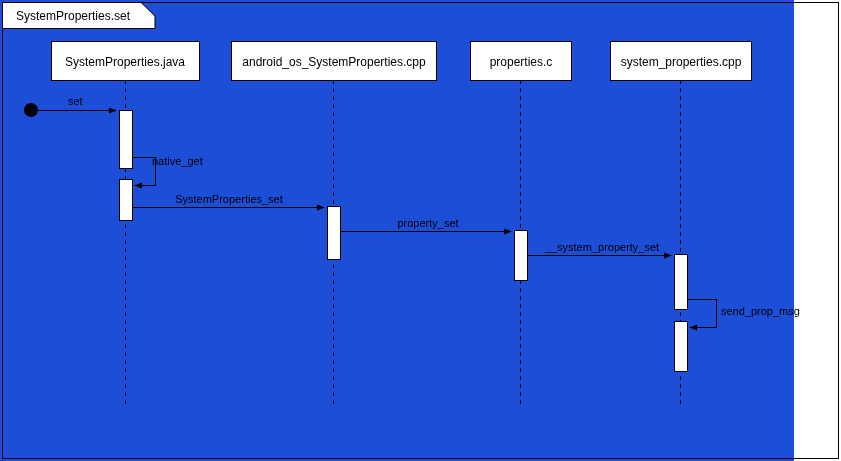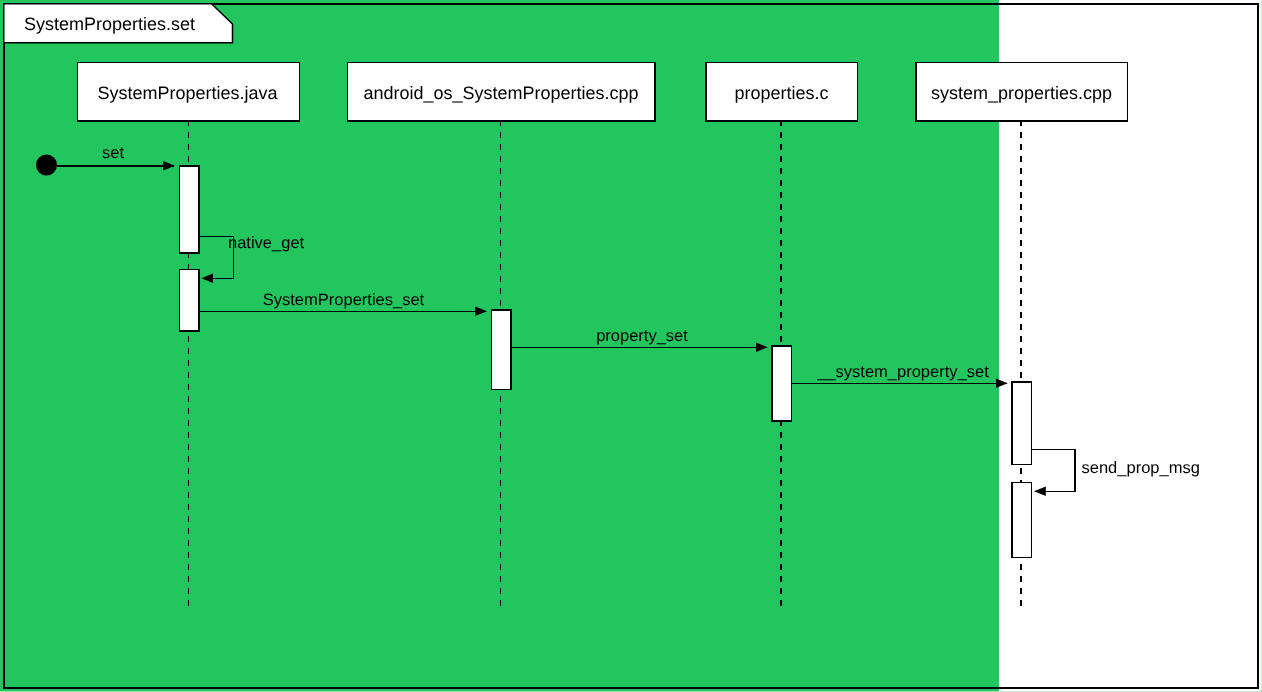--- a/index.html
+++ b/index.html
@@ -9,23 +9,23 @@
     background: #ffffff;
   }
   body {
     font-family: "Liberation Sans", sans-serif;
     width: 841px;
     height: 461px;
     overflow: hidden;
   }
   #diagram-root {
     position: relative;
-    width: 666px;
+    width: 794px;
     height: 461px;
-    background: #22c55e;
+    background: #1d4ed8;
     text-decoration: underline;
   }
   svg.diagram-canvas {
     position: absolute;
     left: 0;
     top: 0;
     width: 841px;
     height: 461px;
     display: block;
   }

